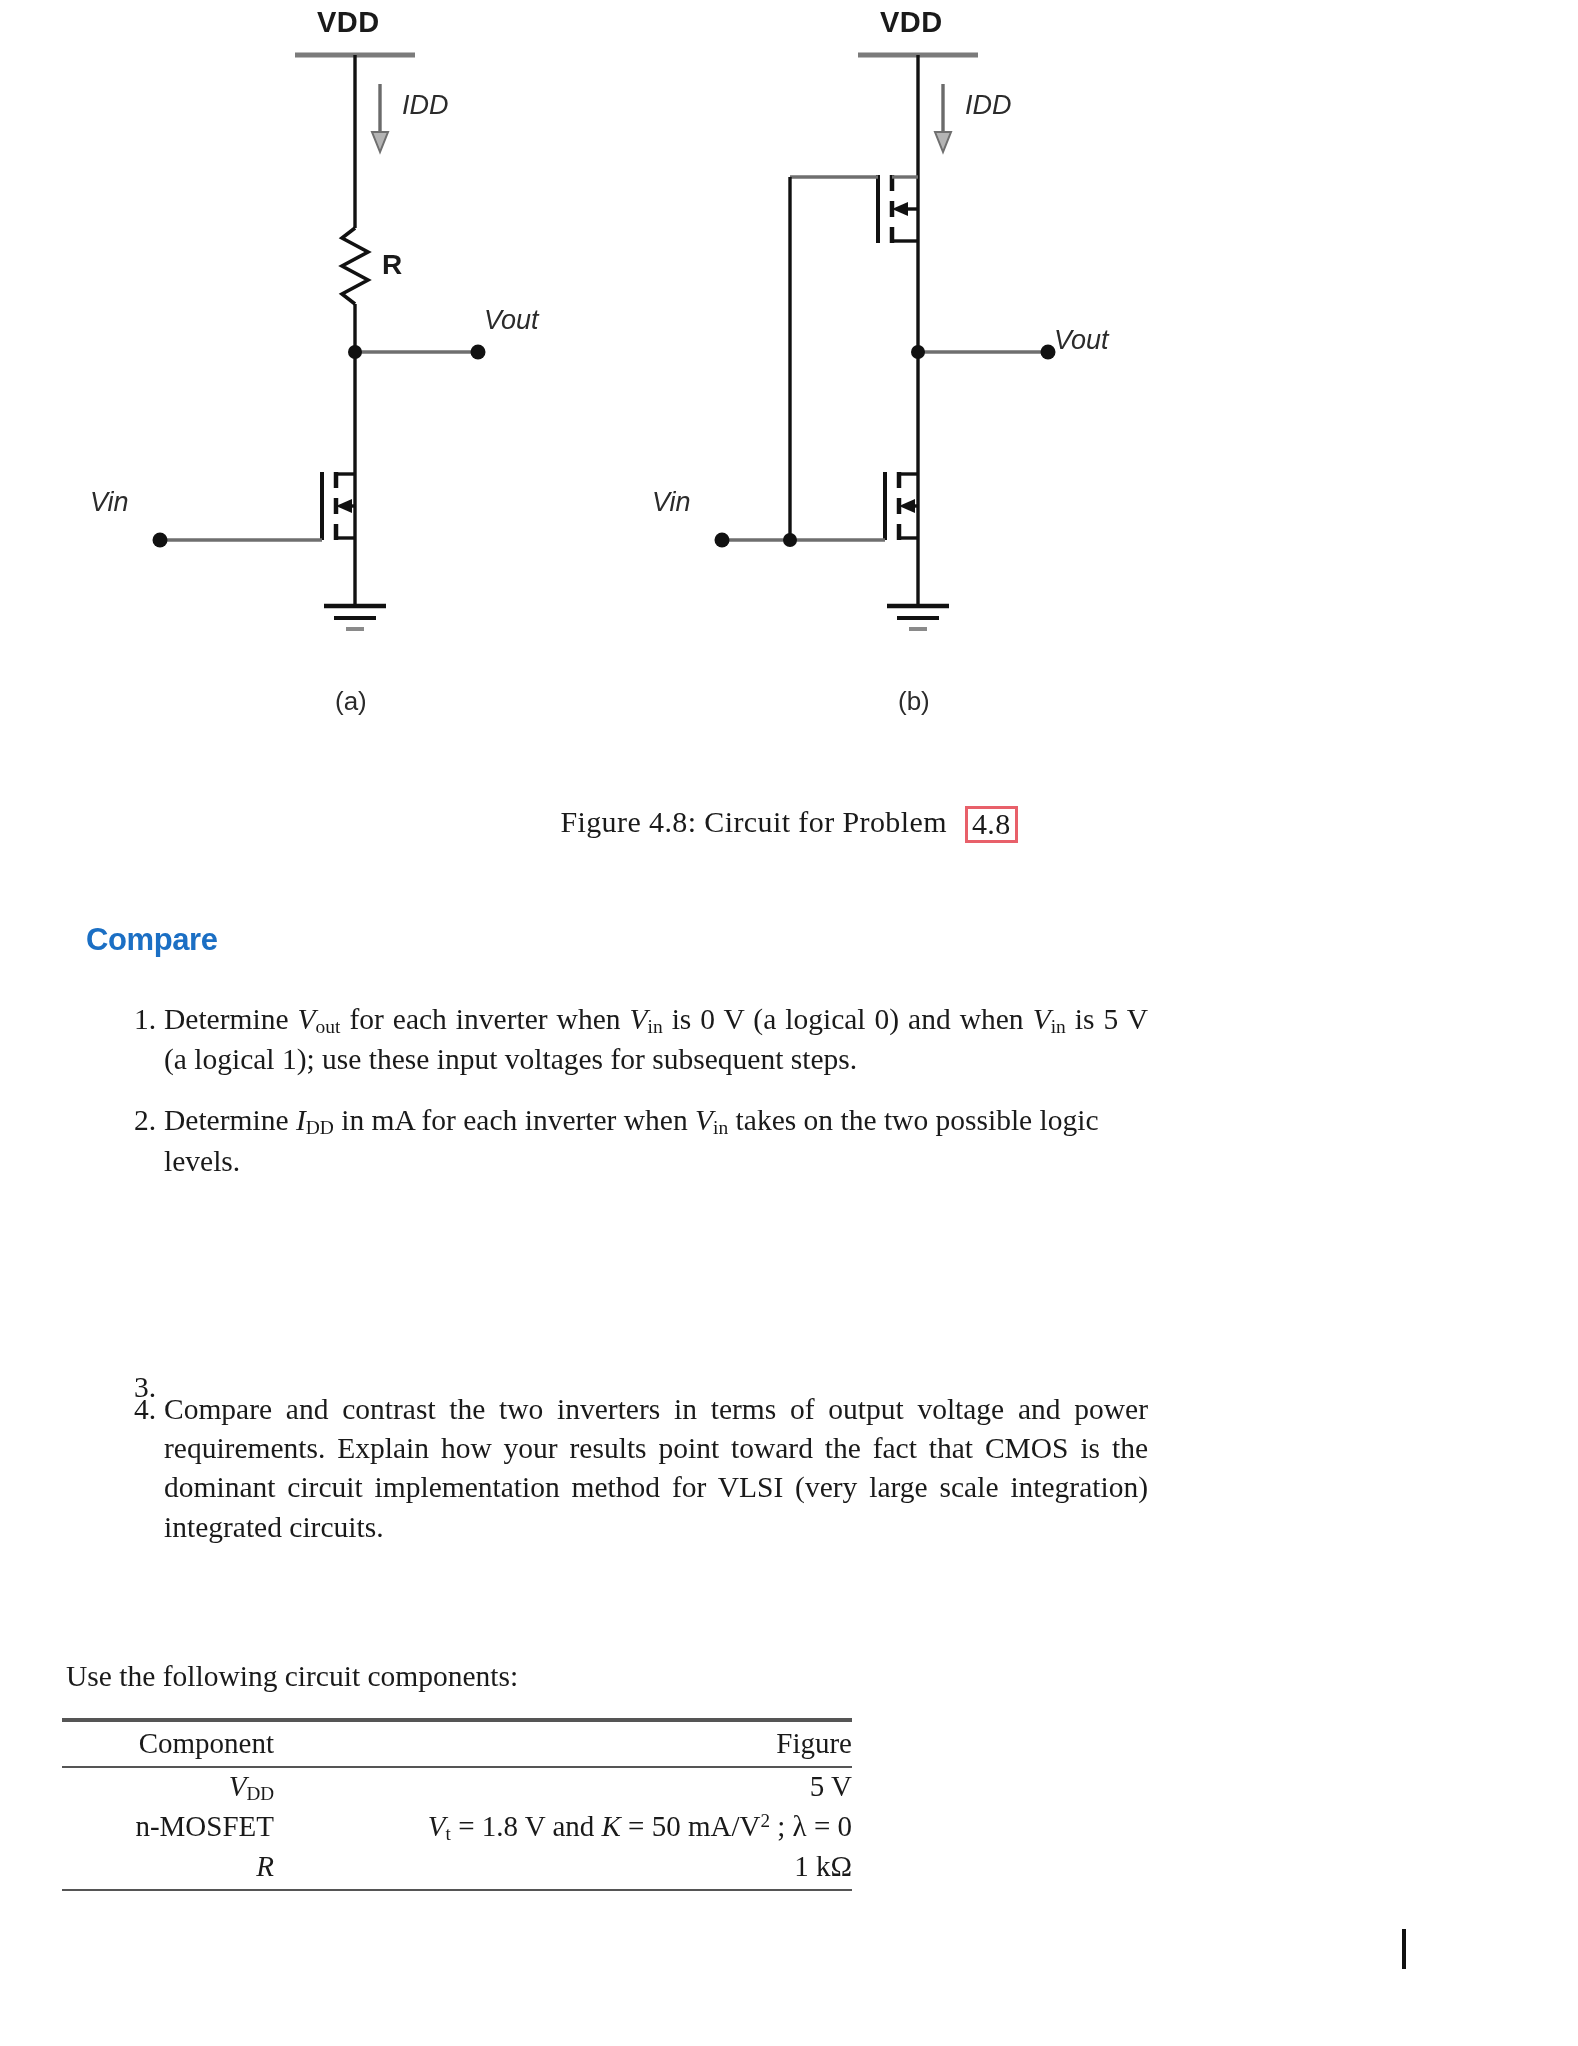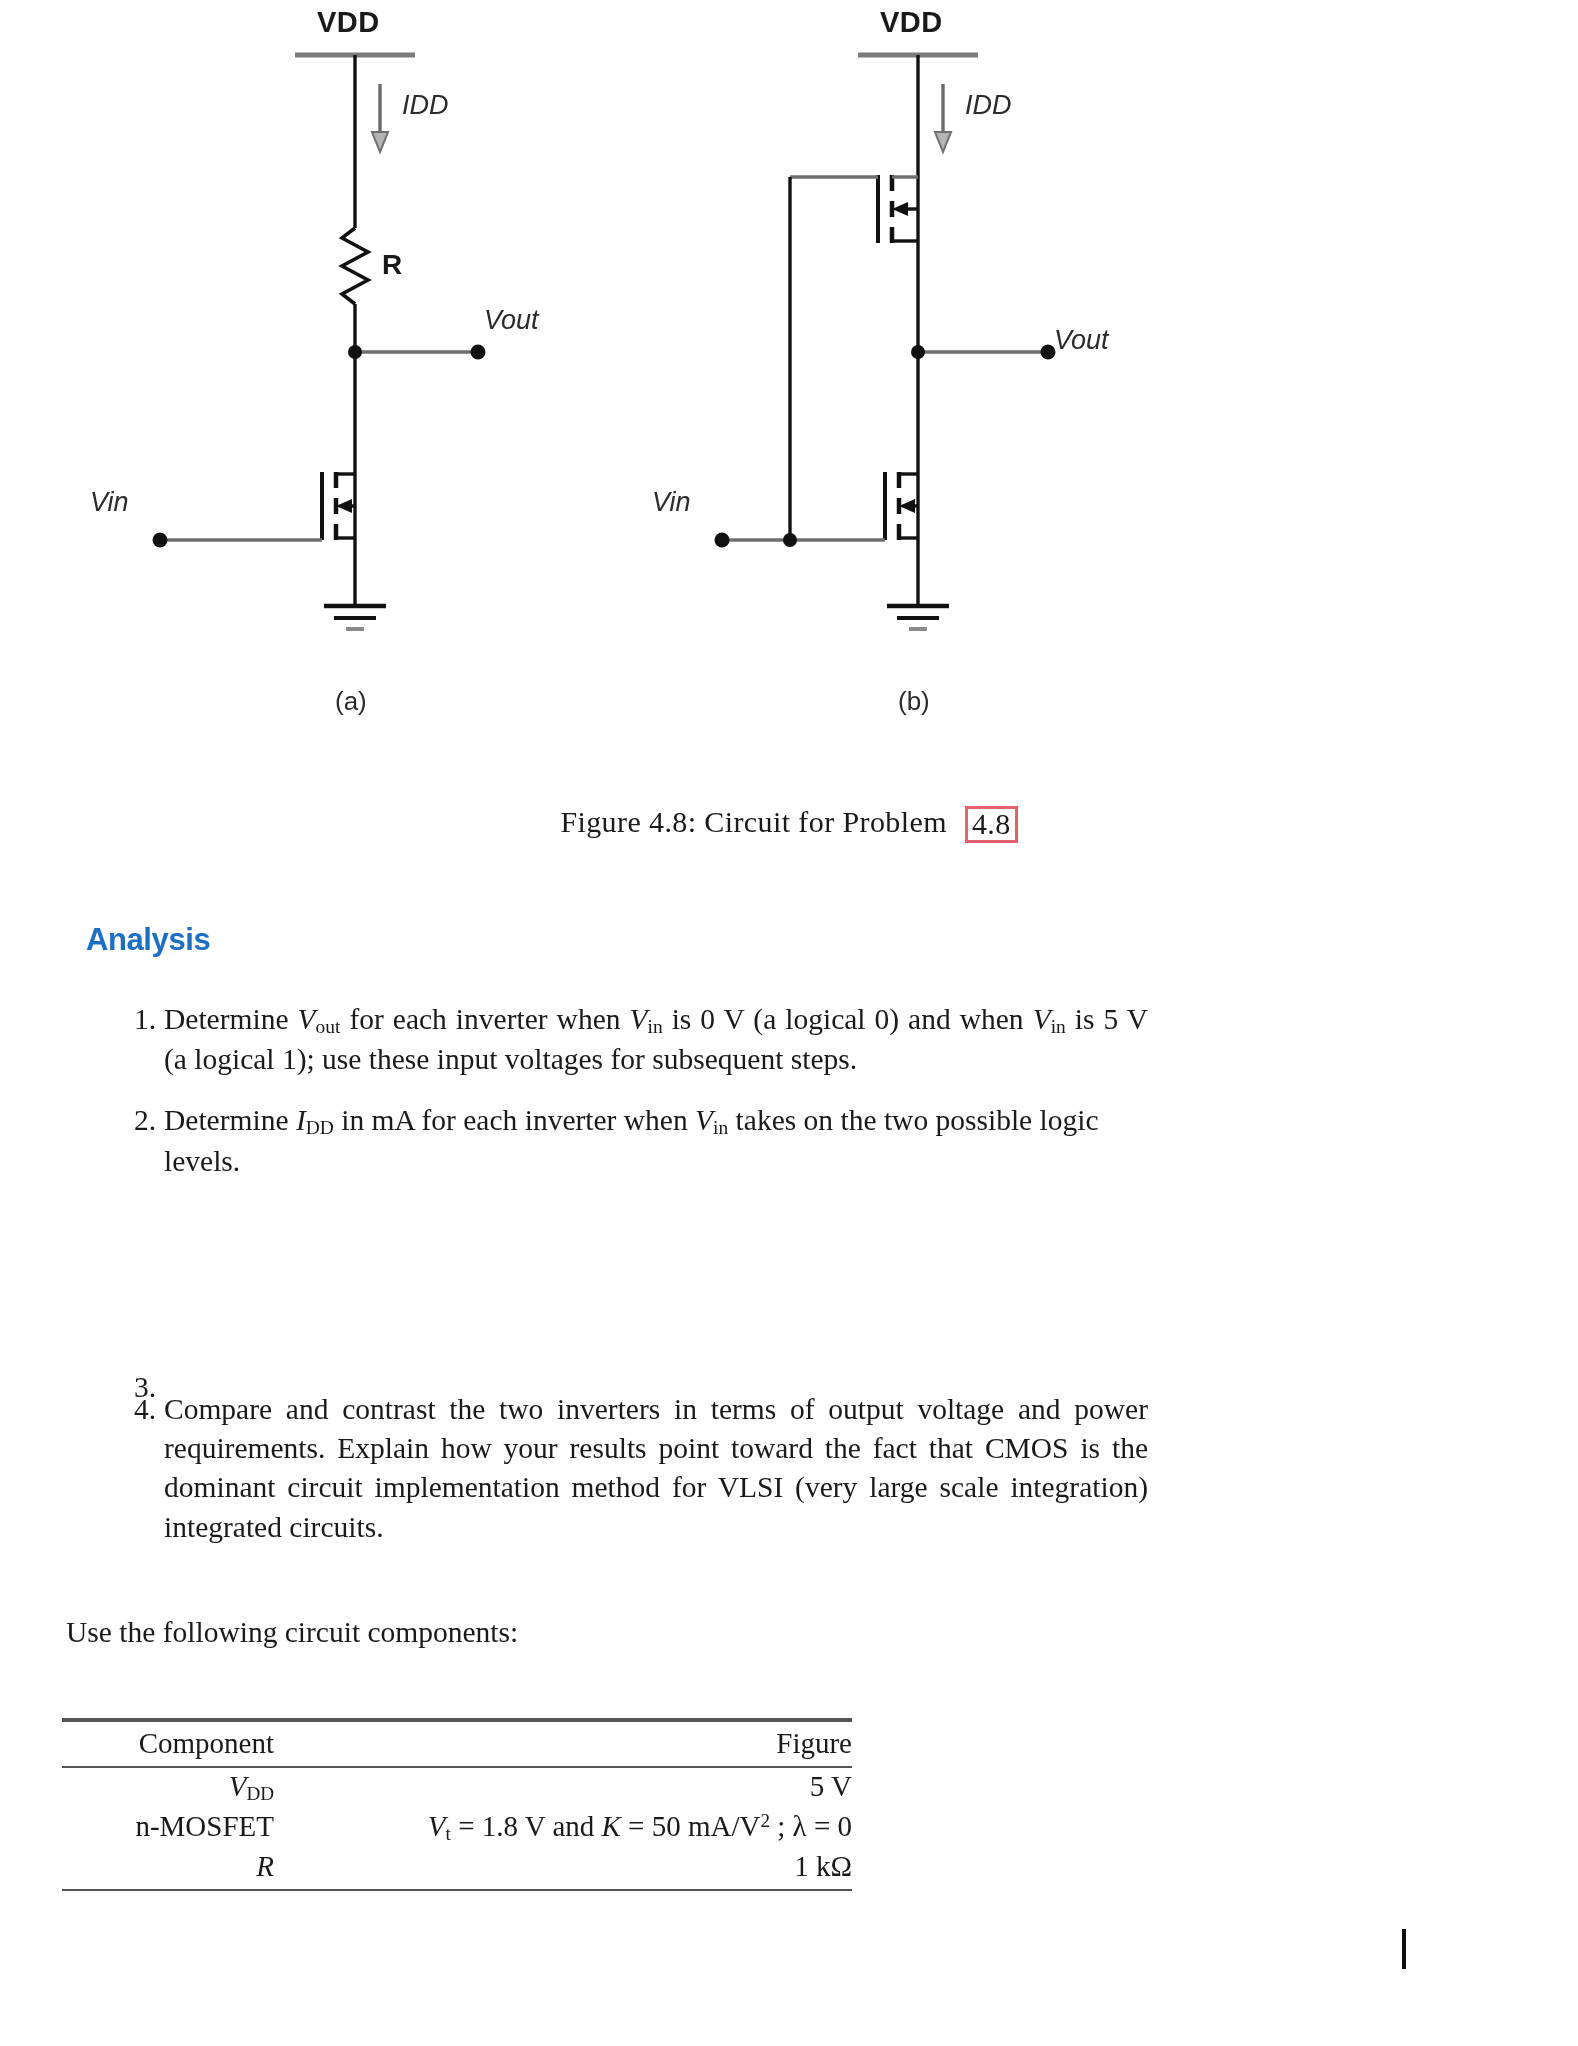--- a/index.html
+++ b/index.html
@@ -124,21 +124,21 @@
     text-align: right;
   }
   .olist .li.nojust { text-align: left; }
 
   #list-top { top: 1000px; }
   #list-bottom { top: 1368px; }
 
   #use-line {
     position: absolute;
     left: 66px;
-    top: 1616px;
+    top: 1660px;
     font-size: 29.5px;
     color: #1a1a1a;
   }
 
   
   #components-table {
     position: absolute;
     left: 62px;
     top: 1718px;
     width: 790px;
@@ -304,21 +304,21 @@
     <div class="sublabel" style="left:298px; top:686px;">(b)</div>
   </div>
 </div>
 
 <div id="caption">
   <span class="cap-inner">
     <span>Figure 4.8: Circuit for Problem</span><span class="hlbox">4.8</span>
   </span>
 </div>
 
-<div id="analysis-heading">Analysis</div>
+<div id="analysis-heading">Compare</div>
 
 <div class="olist" id="list-top">
     <div class="li"><span class="num">1.</span><span><span>Determine </span><span class="mi">V</span><span class="sub">out</span><span> for each inverter when </span><span class="mi">V</span><span class="sub">in</span><span> is 0 V (a logical 0) and when </span><span class="mi">V</span><span class="sub">in</span><span> is 5 V (a logical 1); use these input voltages for subsequent steps.</span></span></div>
     <div class="li nojust"><span class="num">2.</span><span><span>Determine </span><span class="mi">I</span><span class="sub">DD</span><span> in mA for each inverter when </span><span class="mi">V</span><span class="sub">in</span><span> takes on the two possible logic levels.</span></span></div>
   </div>
 <div class="olist" id="list-bottom">
     <div class="li"><span class="num">3.</span></div>
     <div class="li"><span class="num">4.</span><span><span>Compare and contrast the two inverters in terms of output voltage and power requirements. Explain how your results point toward the fact that CMOS is the dominant circuit implementation method for VLSI (very large scale integration) integrated circuits.</span></span></div>
   </div>
 

